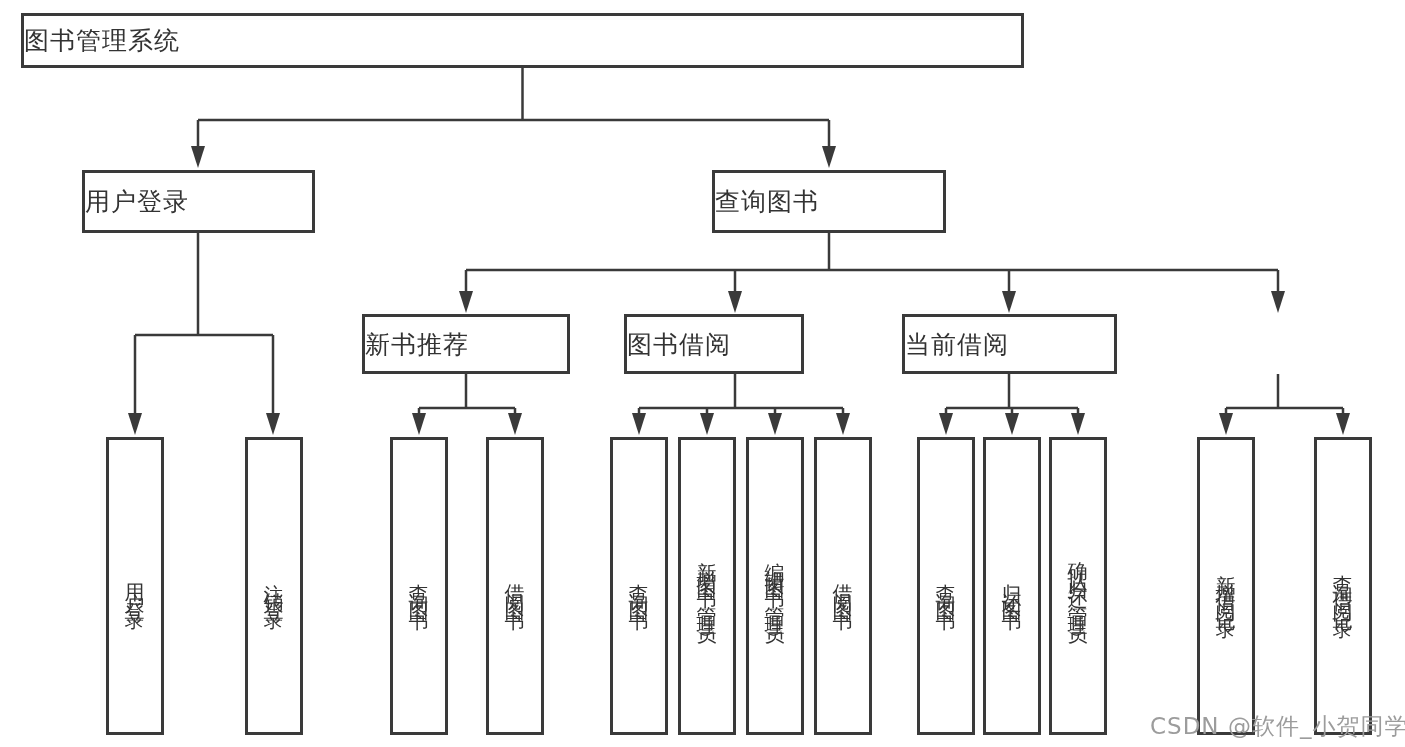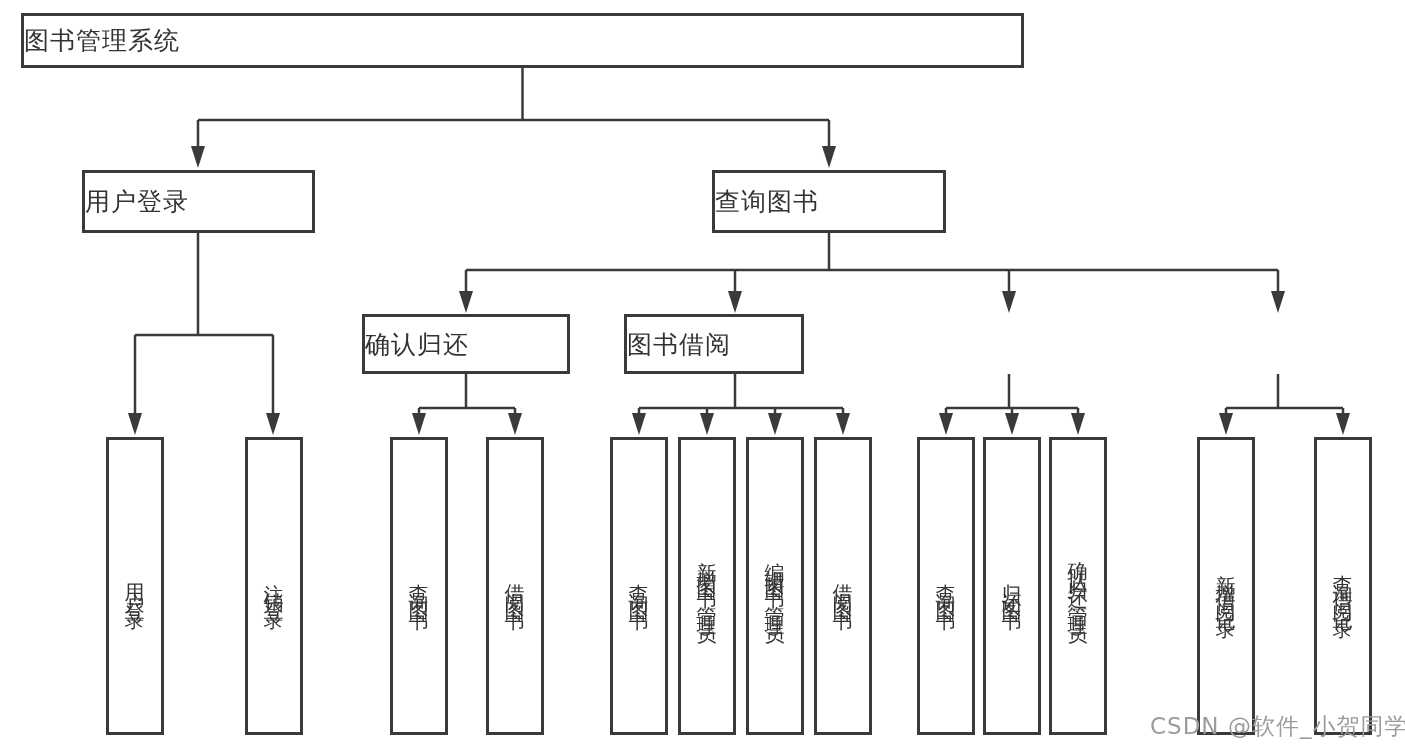--- a/index.html
+++ b/index.html
@@ -160,25 +160,28 @@
   </div>
 
   <div class="node n-login">
     <span>用户登录</span>
   </div>
   <div class="node n-mgmt">
     <span>查询图书</span>
   </div>
 
   <div class="node n-newb">
-    <span>确认归还</span>
+    <span>新书推荐</span>
   </div>
   <div class="node n-borrow">
     <span>图书借阅</span>
   </div>
+  <div class="node n-curr">
+    <span>当前借阅</span>
+  </div>
 
   <div class="vnode leaf l-u1">
     <span class="vtext">用户登录</span>
   </div>
   <div class="vnode leaf l-u2">
     <span class="vtext">注销登录</span>
   </div>
 
   <div class="vnode leaf l-n1">
     <span class="vtext">查询图书</span>

